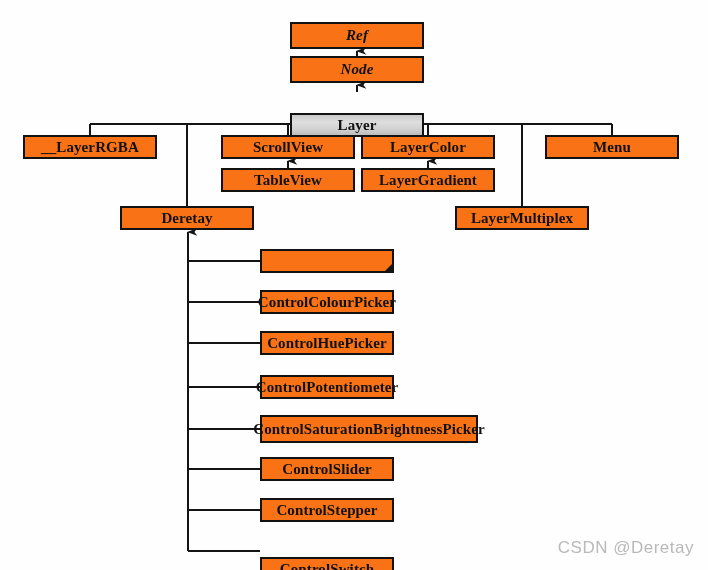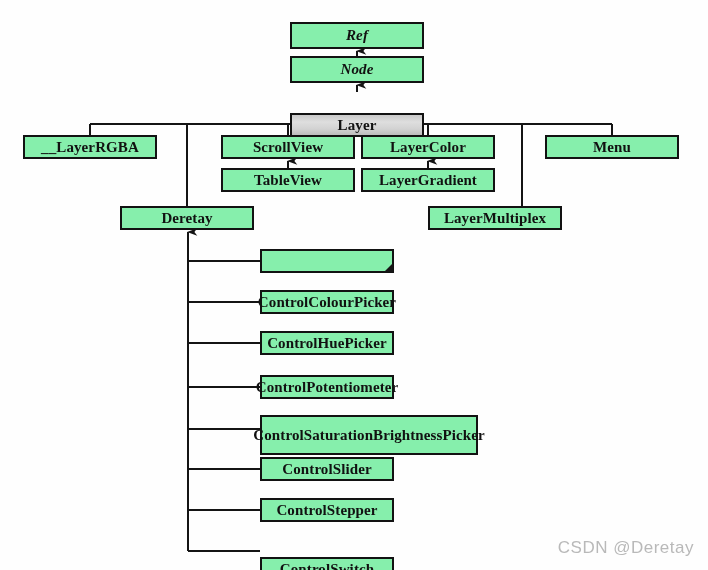--- a/index.html
+++ b/index.html
@@ -21,21 +21,21 @@
     left: 0;
     top: 0;
     width: 708px;
     height: 570px;
     pointer-events: none;
   }
   .node-box {
     position: absolute;
     box-sizing: border-box;
     border: 2px solid #121212;
-    background: #86efac;
+    background: #f97316;
     display: flex;
     align-items: center;
     justify-content: center;
     font-size: 15px;
     font-weight: 700;
     color: #111111;
     letter-spacing: 0.1px;
     white-space: nowrap;
     z-index: 2;
   }
@@ -138,36 +138,36 @@
       </div>
       <div class="node-box" style="left: 361px; top: 168px; width: 134px; height: 24px;">
         <span class="label">LayerGradient</span>
       </div>
       <div class="node-box" style="left: 545px; top: 135px; width: 134px; height: 24px;">
         <span class="label">Menu</span>
       </div>
       <div class="node-box" style="left: 120px; top: 206px; width: 134px; height: 24px;">
         <span class="label">Deretay</span>
       </div>
-      <div class="node-box" style="left: 428px; top: 206px; width: 134px; height: 24px;">
+      <div class="node-box" style="left: 455px; top: 206px; width: 134px; height: 24px;">
         <span class="label">LayerMultiplex</span>
       </div>
       <div class="node-box" style="left: 260px; top: 249px; width: 134px; height: 24px;">
         <span class="corner-fold"></span>
       </div>
       <div class="node-box" style="left: 260px; top: 290px; width: 134px; height: 24px;">
         <span class="label">ControlColourPicker</span>
       </div>
       <div class="node-box" style="left: 260px; top: 331px; width: 134px; height: 24px;">
         <span class="label">ControlHuePicker</span>
       </div>
       <div class="node-box" style="left: 260px; top: 375px; width: 134px; height: 24px;">
         <span class="label">ControlPotentiometer</span>
       </div>
-      <div class="node-box" style="left: 260px; top: 415px; width: 218px; height: 40px;">
+      <div class="node-box" style="left: 260px; top: 415px; width: 218px; height: 28px;">
         <span class="label">ControlSaturationBrightnessPicker</span>
       </div>
       <div class="node-box" style="left: 260px; top: 457px; width: 134px; height: 24px;">
         <span class="label">ControlSlider</span>
       </div>
       <div class="node-box" style="left: 260px; top: 498px; width: 134px; height: 24px;">
         <span class="label">ControlStepper</span>
       </div>
       <div class="node-box" style="left: 260px; top: 539px; width: 134px; height: 24px; margin-top: 18px;">
         <span class="label">ControlSwitch</span>

